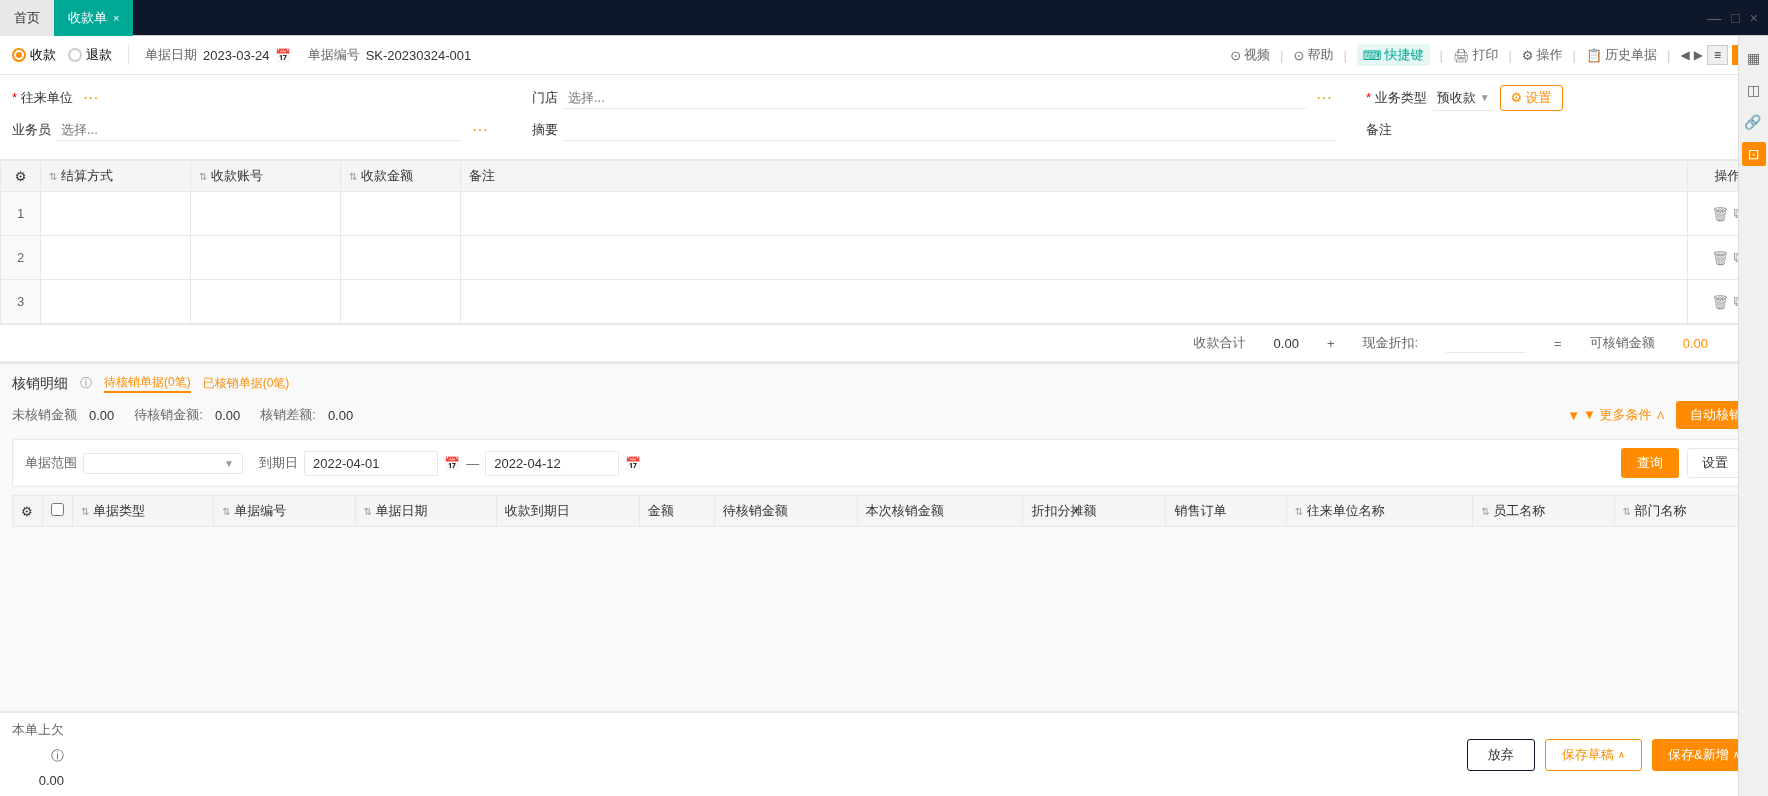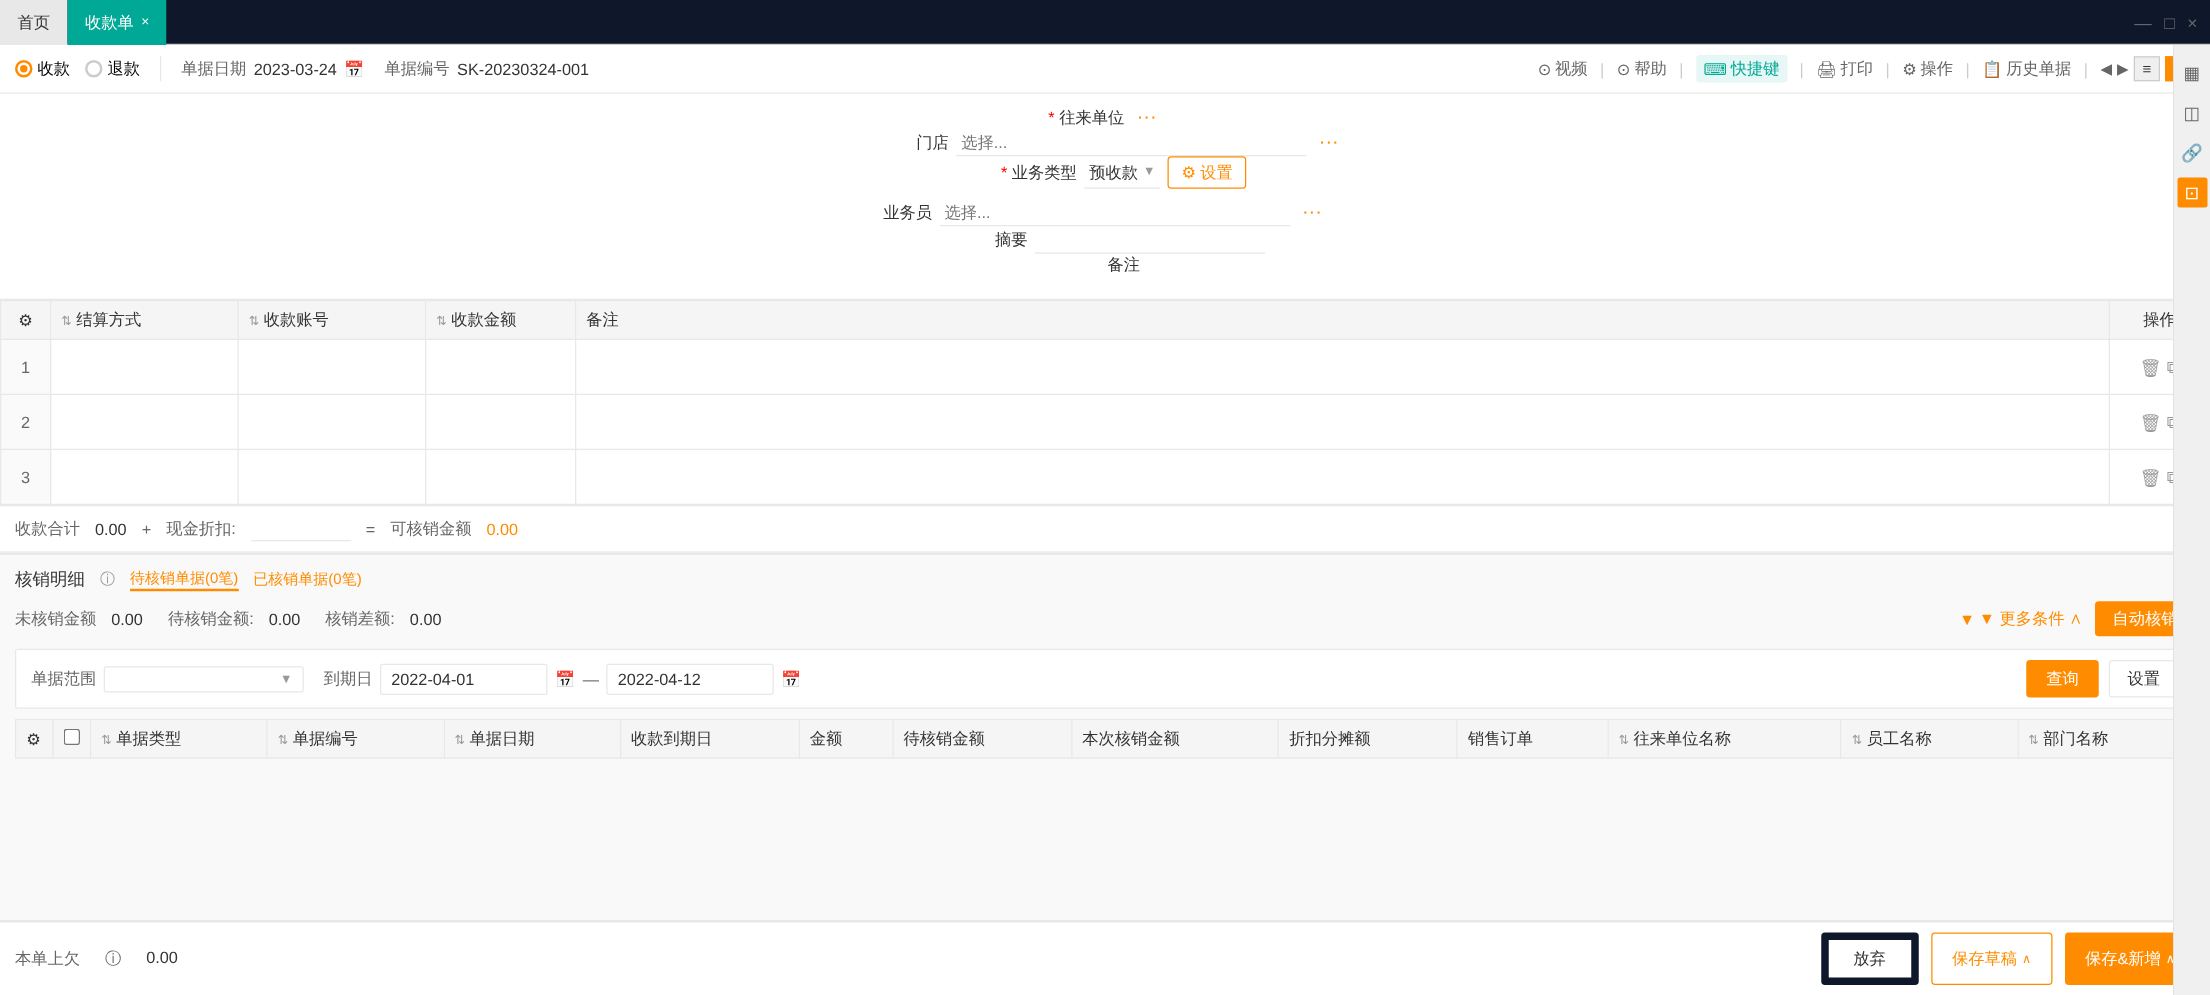--- a/index.html
+++ b/index.html
@@ -42,21 +42,21 @@
     .toolbar-action { display: flex; align-items: center; gap: 3px; color: #666; cursor: pointer; font-size: 12px; }
     .toolbar-action .icon { font-size: 13px; }
     .toolbar-action.highlight { color: #00a896; background: #e6f7f5; padding: 2px 6px; border-radius: 3px; }
     .toolbar-action-sep { color: #ccc; }
     .layout-icons { display: flex; gap: 4px; }
     .layout-btn { padding: 2px 6px; border: 1px solid #ccc; cursor: pointer; color: #333; font-size: 12px; }
     .layout-btn.active { background: #ff8c00; color: #fff; border-color: #ff8c00; }
 
     
     .form-area { padding: 10px 12px; border-bottom: 1px solid #e8e8e8; background: #fff; }
-    .form-row { display: flex; align-items: center; gap: 0; margin-bottom: 8px; flex-direction: column; }
+    .form-row { display: flex; align-items: center; gap: 0; margin-bottom: 8px; }
     .form-field { display: flex; align-items: center; flex: 1; gap: 6px; }
     .field-label { color: #333; white-space: nowrap; min-width: fit-content; }
     .field-label.required::before { content: '* '; color: #f00; }
     .field-input {
       flex: 1; border: none; border-bottom: 1px solid #e8e8e8; outline: none;
       padding: 3px 4px; color: #999; font-size: 13px; background: transparent;
     }
     .more-btn { color: #ff8c00; cursor: pointer; font-size: 16px; padding: 0 4px; }
     .field-select {
       display: flex; align-items: center; border: none; border-bottom: 1px solid #e8e8e8;
@@ -74,22 +74,22 @@
     }
     .data-table th .sort-icon { color: #999; font-size: 10px; }
     .data-table td { border: 1px solid #e8e8e8; padding: 4px 8px; height: 44px; }
     .data-table td.row-num { text-align: center; color: #666; background: #fafafa; }
     .row-actions { display: flex; gap: 4px; justify-content: center; }
     .row-action-btn { background: none; border: none; cursor: pointer; color: #999; font-size: 14px; }
     .gear-th { display: flex; align-items: center; justify-content: center; }
 
     
     .summary-row {
-      display: flex; align-items: center; justify-content: flex-start;
-      padding: 8px 60px 8px 12px; border-top: 1px solid #e8e8e8; gap: 12px;
+      display: flex; align-items: center; justify-content: flex-end;
+      padding: 8px 60px 8px 12px; border-top: 1px solid #e8e8e8; gap: 28px;
       background: #fff;
     }
     .summary-label { color: #666; }
     .summary-value { color: #333; }
     .summary-input {
       border: none; border-bottom: 1px solid #e8e8e8; width: 80px; text-align: right;
       outline: none; padding: 2px; font-size: 13px;
     }
     .summary-result { color: #ff8c00; font-weight: 500; }
     .summary-eq { color: #666; }
@@ -144,25 +144,25 @@
       text-align: left; font-weight: normal; color: #333; white-space: nowrap;
     }
     .writeoff-table th .sort-icon { color: #999; font-size: 10px; }
     .cb-th { width: 30px; text-align: center; }
 
     
     .bottom-bar {
       display: flex; align-items: center; padding: 8px 12px; border-top: 2px solid #e8e8e8;
       background: #fff; gap: 10px;
     }
-    .bottom-info { display: flex; align-items: flex-start; gap: 20px; color: #666; }
+    .bottom-info { display: flex; align-items: flex-end; gap: 8px; color: #666; flex-direction: column; }
     .bottom-value { color: #333; }
     .bottom-right { margin-left: auto; display: flex; gap: 10px; }
     .btn-discard {
-      border: 6px solid #0f172a; color: #333; padding: 6px 20px; border-radius: 3px;
+      border: 1px solid #0f172a; color: #333; padding: 6px 20px; border-radius: 3px;
       cursor: pointer; background: #fff; font-size: 13px;
     }
     .btn-draft {
       border: 1px solid #ff8c00; color: #ff8c00; padding: 6px 16px; border-radius: 3px;
       cursor: pointer; background: #fff; font-size: 13px; display: flex; align-items: center; gap: 4px;
     }
     .btn-save-new {
       background: #ff8c00; color: #fff; border: none; padding: 6px 16px; border-radius: 3px;
       cursor: pointer; font-size: 13px; display: flex; align-items: center; gap: 4px;
     }

